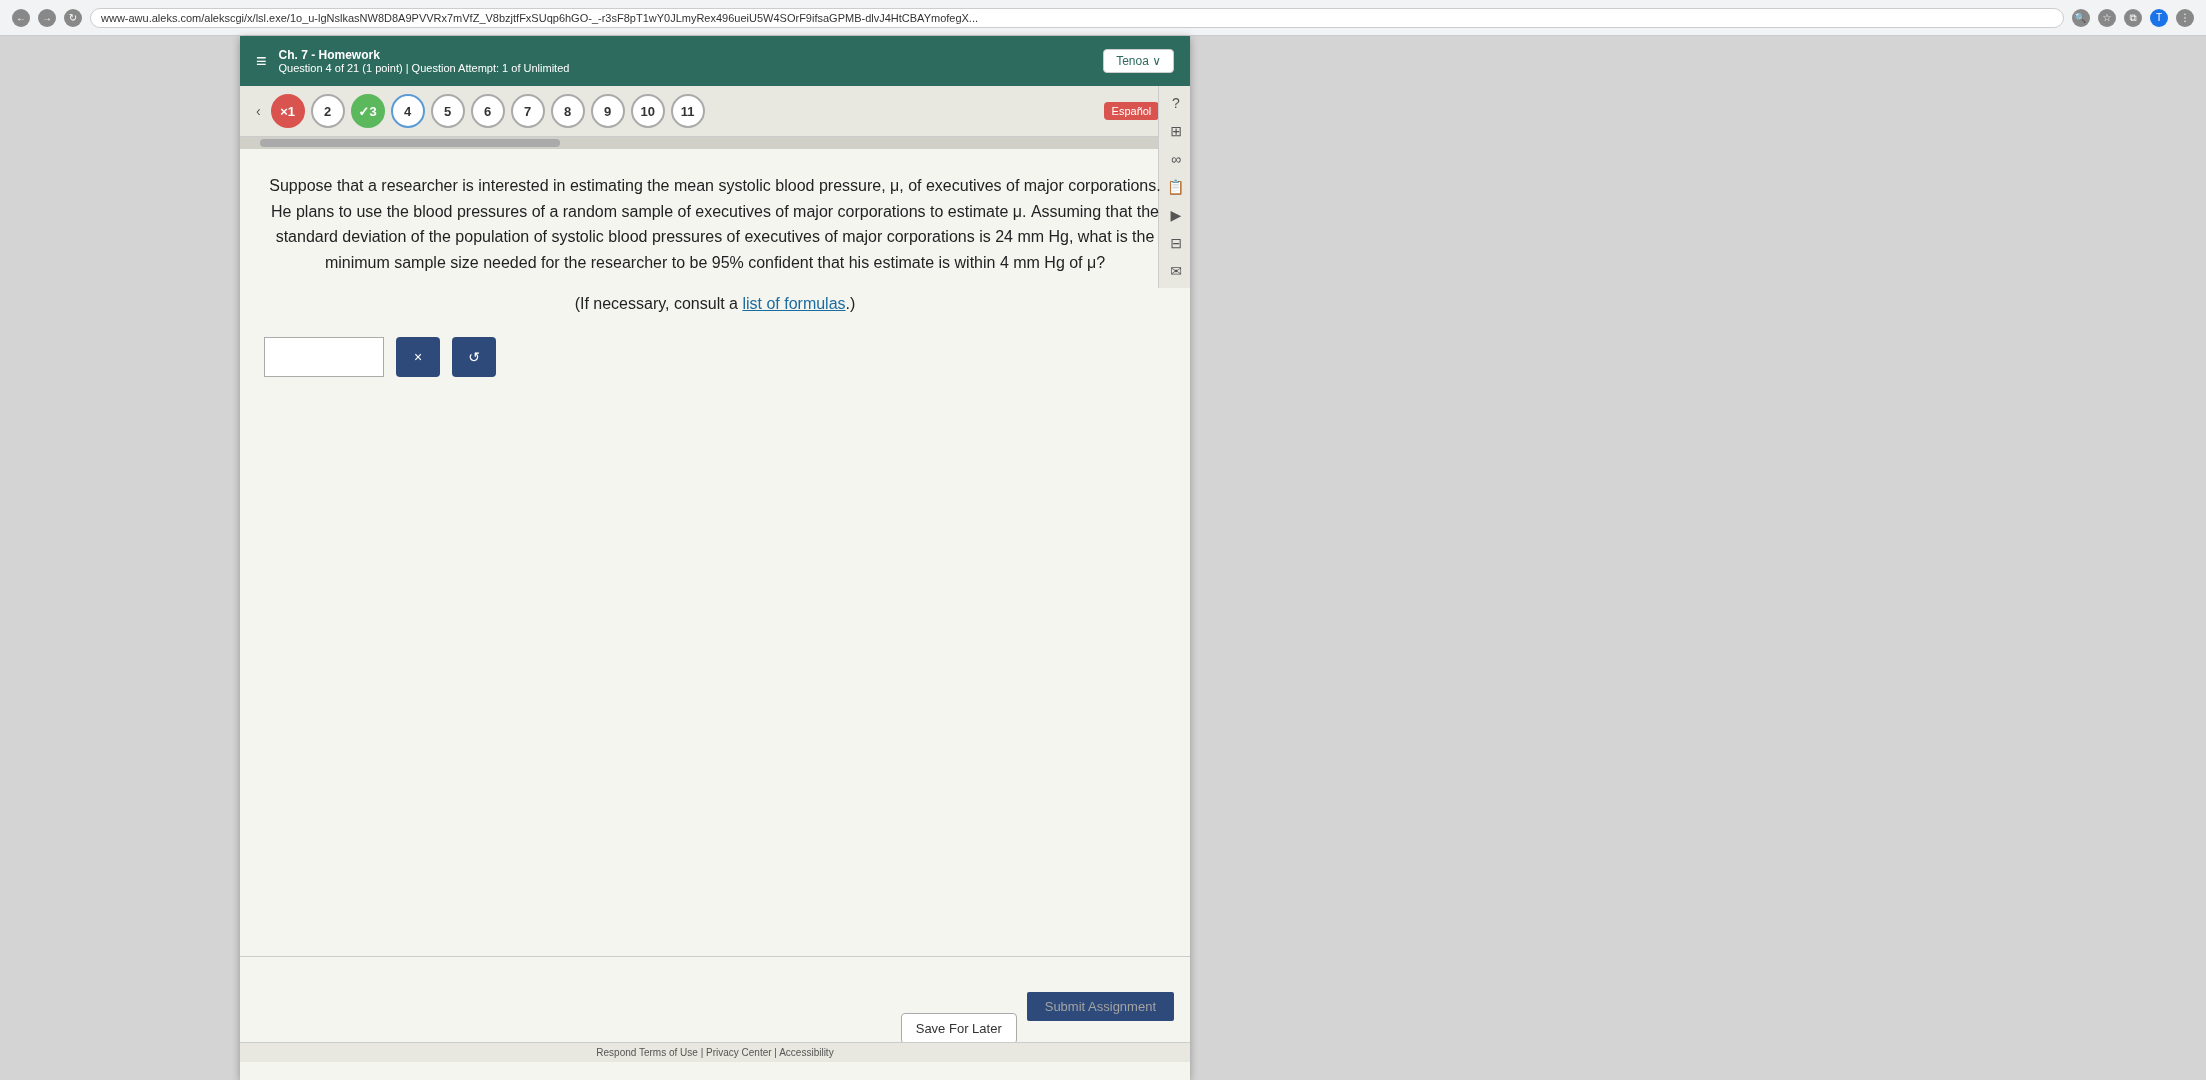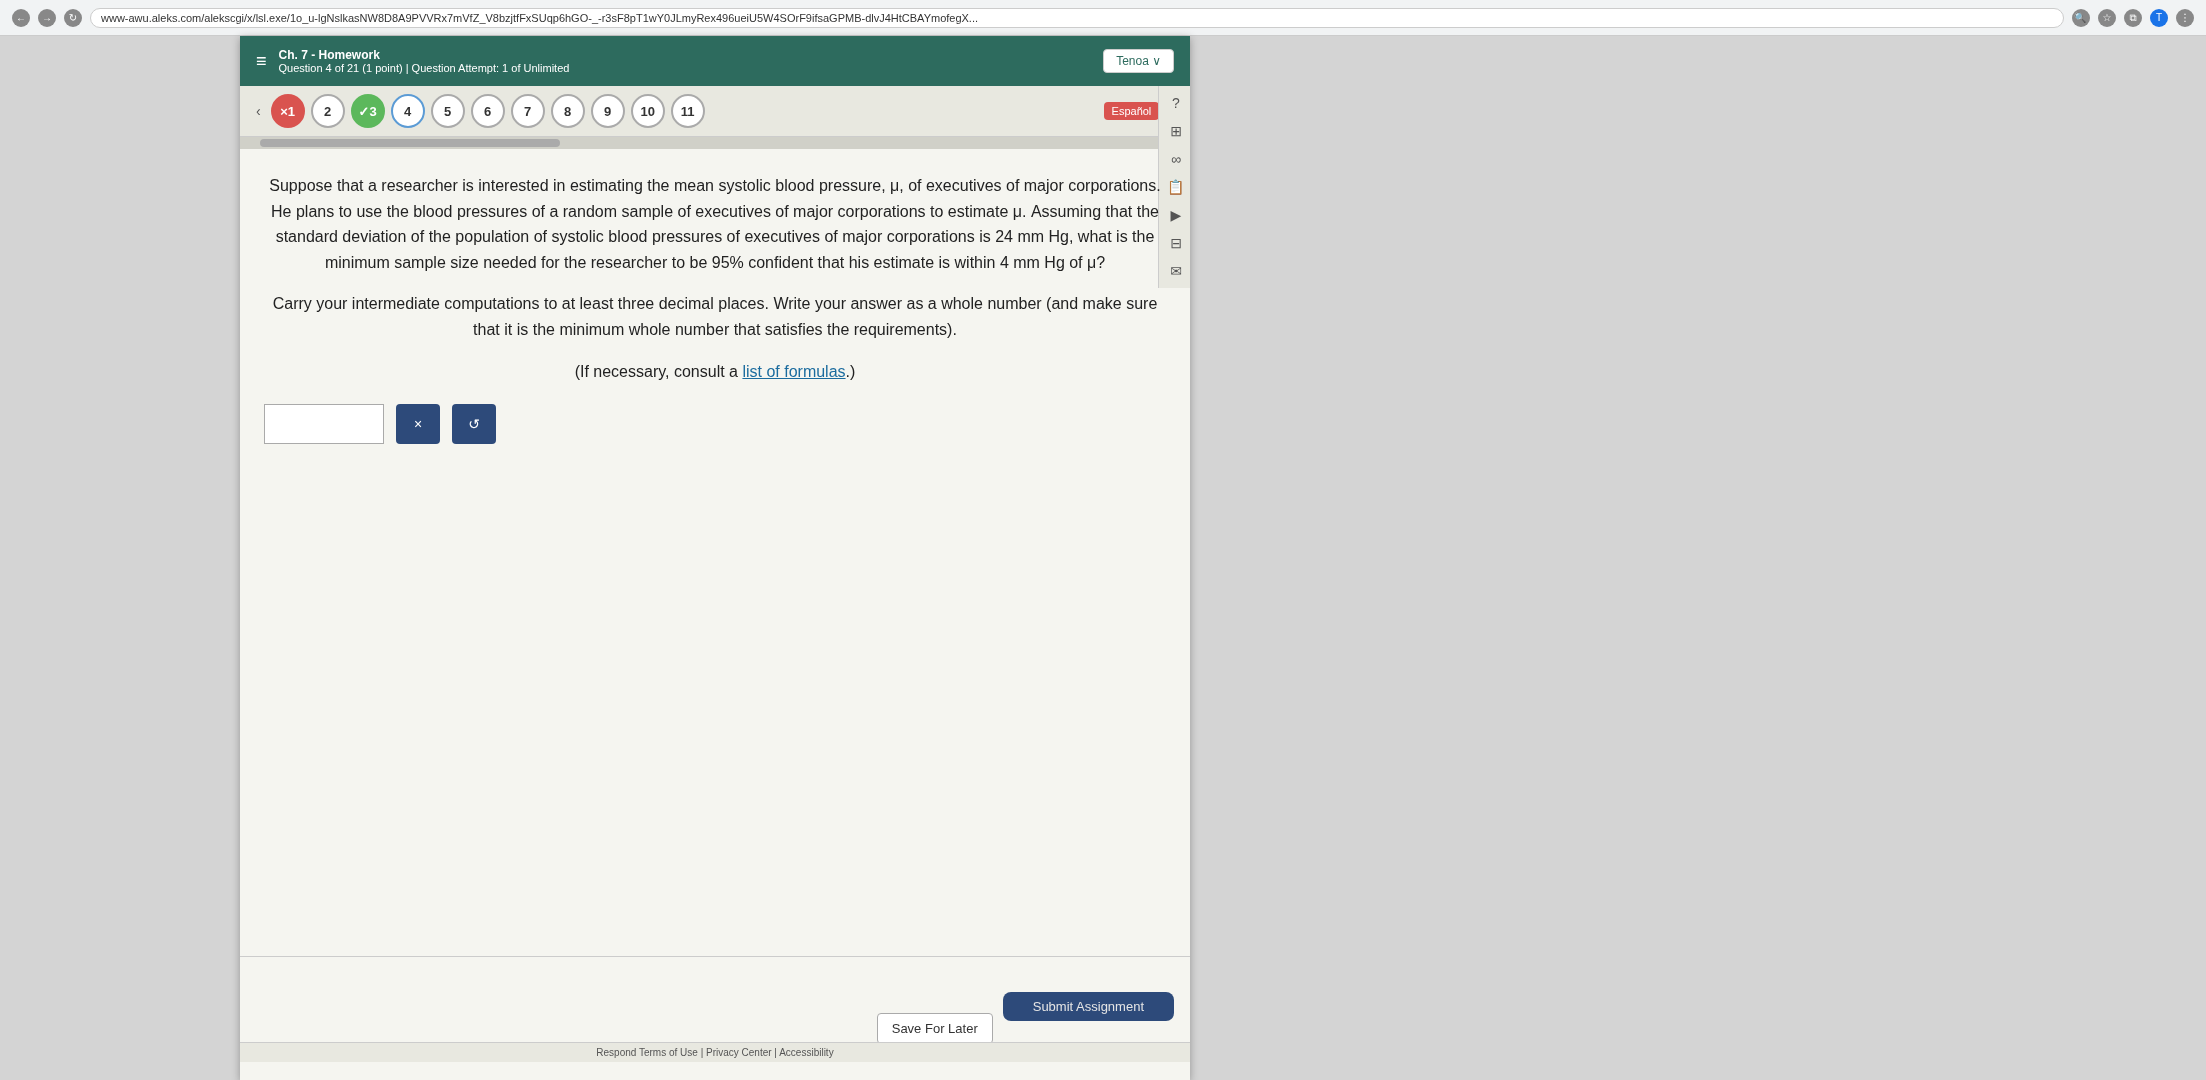--- a/index.html
+++ b/index.html
@@ -256,24 +256,24 @@
       border: 1px solid #aaa;
       border-radius: 4px;
       padding: 7px 14px;
       font-size: 13px;
       cursor: pointer;
       color: #333;
       margin-top: 44px;
     }
     .submit-btn {
       background: #2d4a7a;
-      color: #e5e5e5;
-      border: none;
-      border-radius: 8px;
-      padding: 7px 30px;
+      color: #a3a3a3;
+      border: none;
+      border-radius: 2px;
+      padding: 7px 18px;
       font-size: 13px;
       cursor: pointer;
     }
 
     
     .scroll-bar-area {
       background: #d0d0c8;
       height: 12px;
       margin: 0;
       position: relative;
@@ -345,21 +345,20 @@
       <button class="sidebar-icon">⊞</button>
       <button class="sidebar-icon">∞</button>
       <button class="sidebar-icon">📋</button>
       <button class="sidebar-icon">▶</button>
       <button class="sidebar-icon">⊟</button>
       <button class="sidebar-icon">✉</button>
     </div>
 
     <div class="content-area">
       <div class="question-text">Suppose that a researcher is interested in estimating the mean systolic blood pressure, μ, of executives of major corporations. He plans to use the blood pressures of a random sample of executives of major corporations to estimate μ. Assuming that the standard deviation of the population of systolic blood pressures of executives of major corporations is 24 mm Hg, what is the minimum sample size needed for the researcher to be 95% confident that his estimate is within 4 mm Hg of μ?</div>
-      <div class="question-text">Carry your intermediate computations to at least three decimal places. Write your answer as a whole number (and make sure that it is the minimum whole number that satisfies the requirements).</div>
       <div class="question-text">
         <span>(If necessary, consult a </span><a class="formula-link">list of formulas</a><span>.)</span>
       </div>
 
       <div class="answer-area">
         <input class="answer-input" type="text" style="">
         <button class="answer-btn">×</button>
         <button class="answer-btn">↺</button>
       </div>
     </div>

